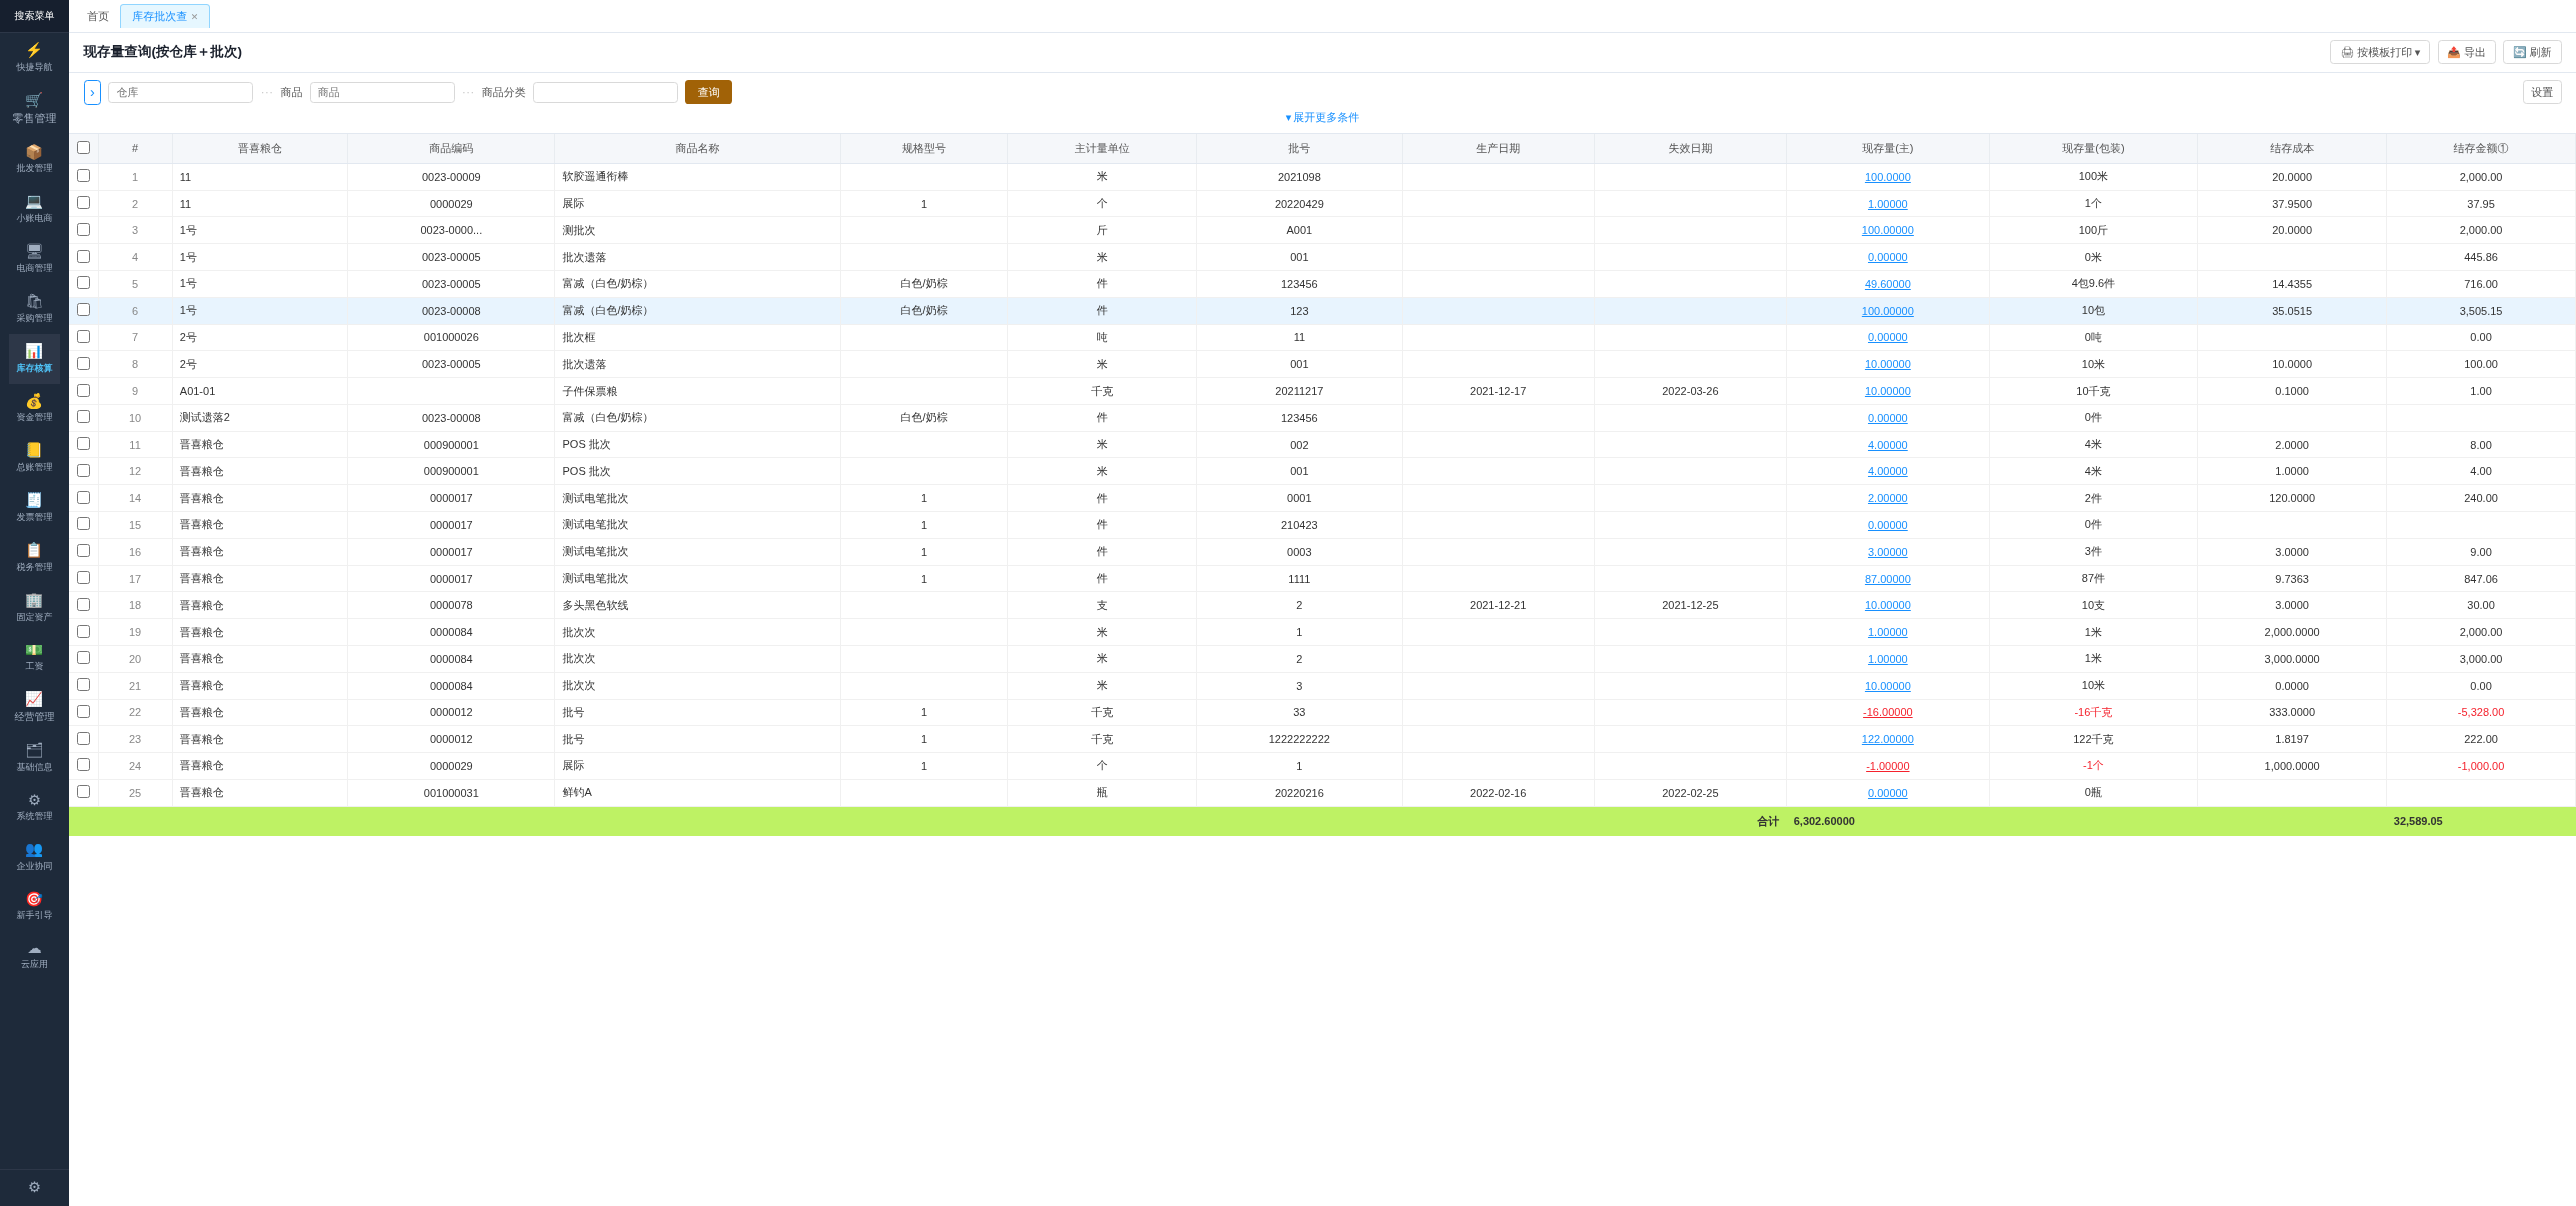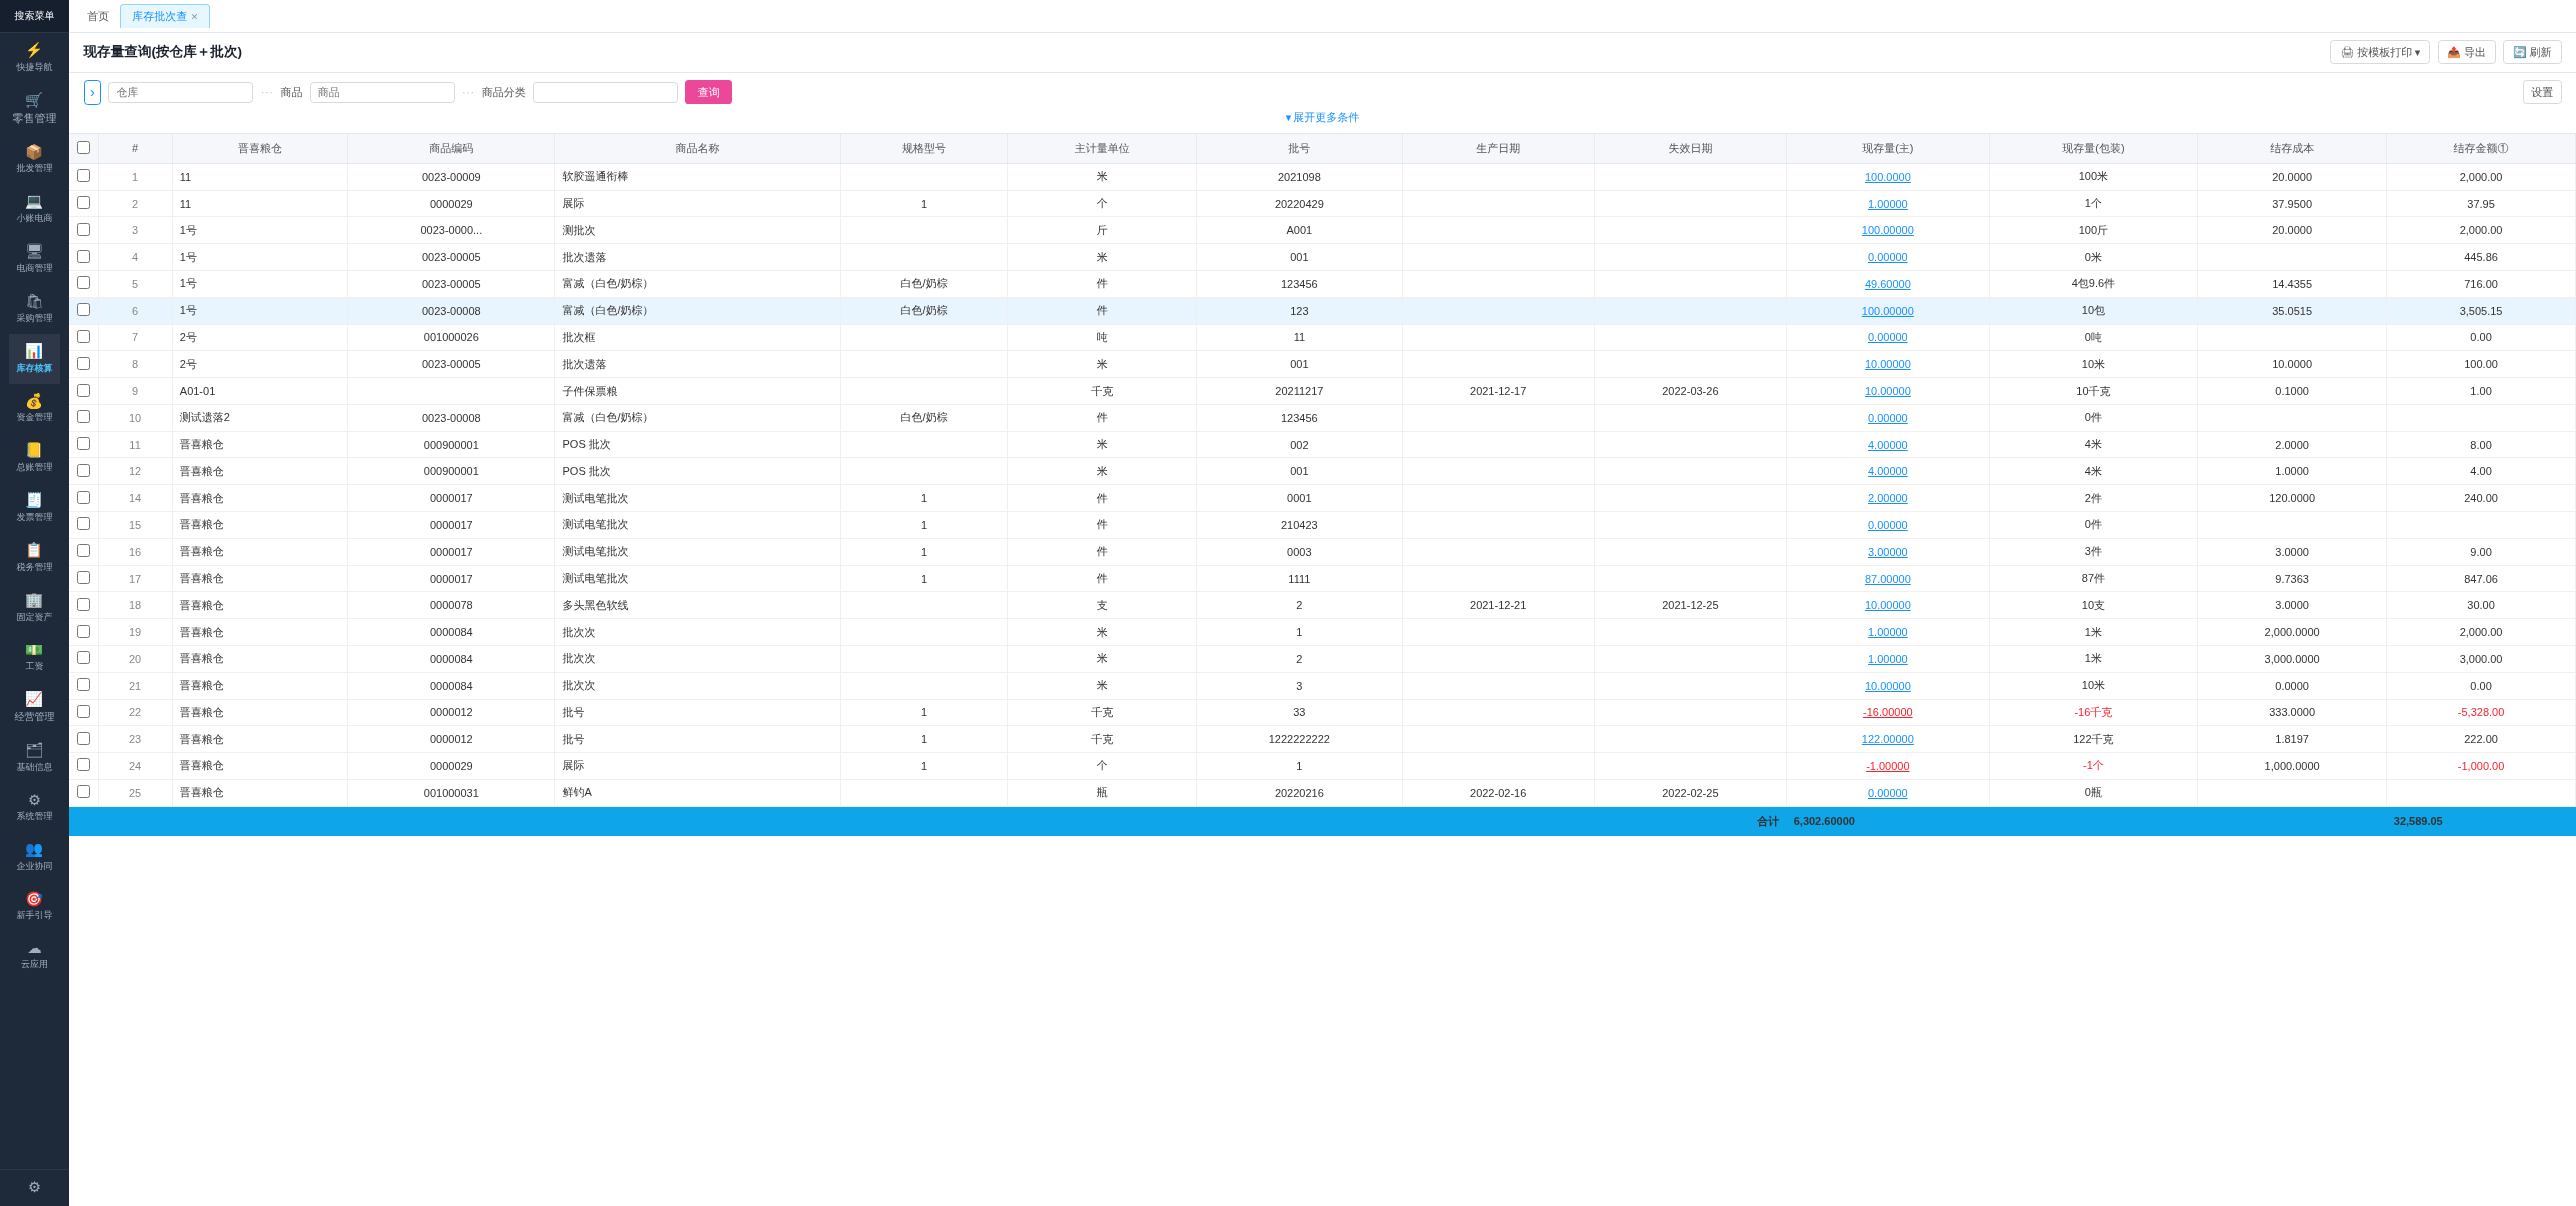--- a/index.html
+++ b/index.html
@@ -102,21 +102,21 @@
       display: flex; align-items: center; gap: 2.7px;
       padding: 3.6px 9px;
       border: 0.9px solid #d9d9d9;
       border-radius: 3.6px;
       background: #fff;
       cursor: pointer;
       font-size: 11px;
       color: #555;
     }
     .btn-primary {
-      background: #ec4899;
+      background: #a16207;
       color: #fff;
       border: none;
       padding: 4.5px 12.7px;
       border-radius: 3.6px;
       cursor: pointer;
       font-size: 11px;
     }
 
     
     .filter-area {
@@ -209,21 +209,21 @@
       border-right: 0.9px solid #f0f0f0;
       white-space: nowrap;
     }
     .td-left { text-align: left; }
     .link-blue { color: #1890ff; text-decoration: underline; cursor: pointer; }
     .text-red { color: #f5222d; }
     .td-serial { color: #888; text-align: center; }
 
     
     .total-row {
-      background: #0ea5e9;
+      background: #bef264;
       font-weight: 600;
       margin-left: 15px;
     }
     .total-row td { padding: 7.2px 7.2px; }
 
     
     .th-check, .td-check { width: 29px; }
     input[type="checkbox"] { cursor: pointer; }
 
     

